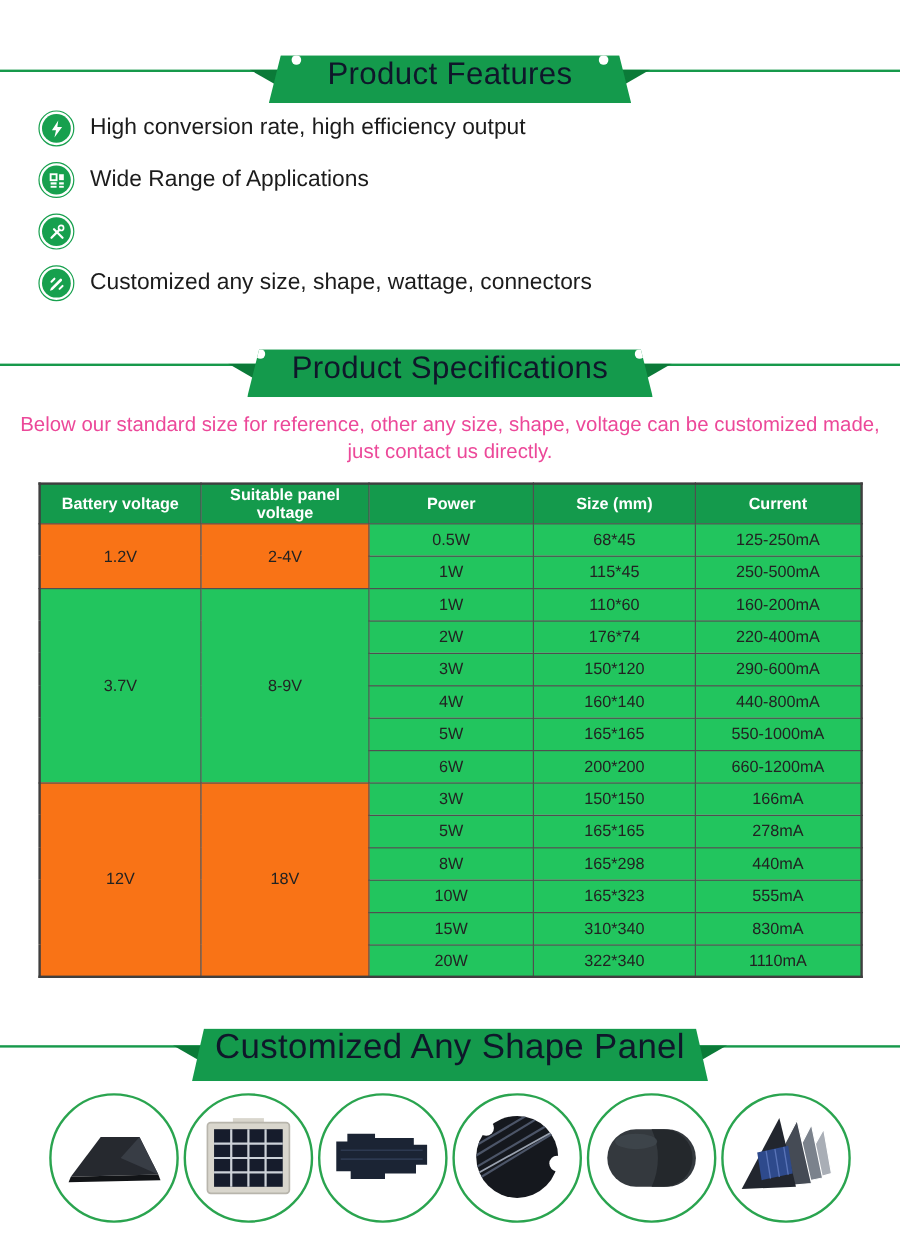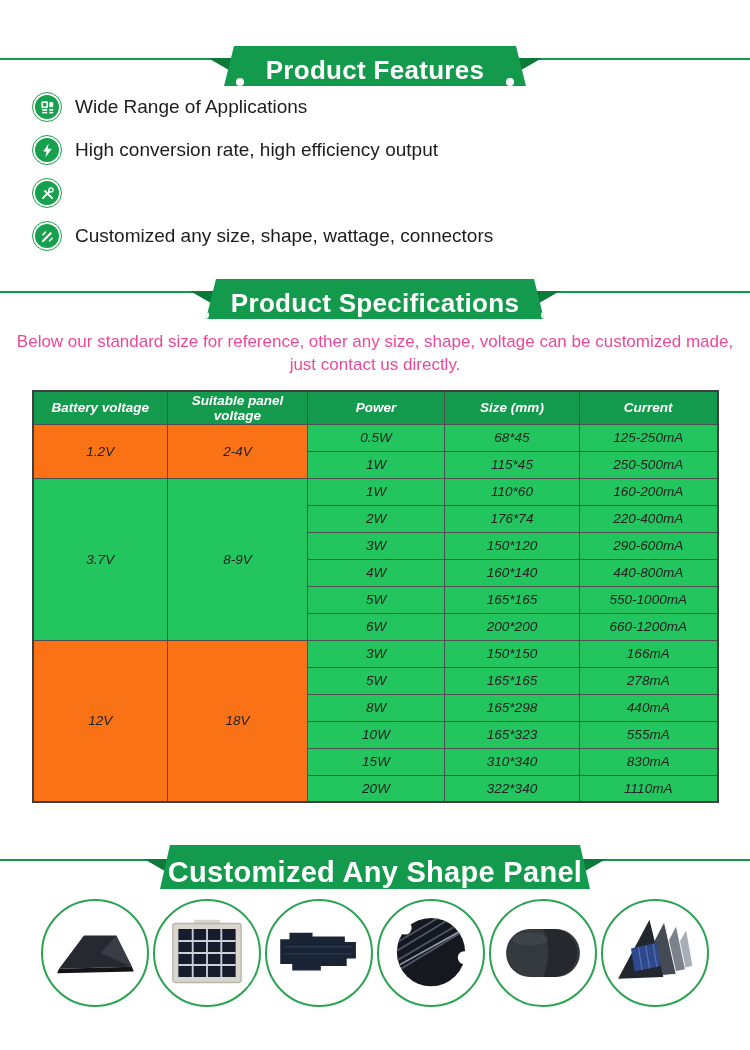--- a/index.html
+++ b/index.html
@@ -10,52 +10,52 @@
     color:#1d1d1d; overflow:hidden; position:relative;
   }
 
   
   .ribbon { position:relative; height:40px; width:100%; }
   .ribbon-line { position:absolute; left:0; right:0; top:12px; height:2px; background:#17994b; }
   .ribbon-body {
     position:absolute; left:50%; transform:translateX(-50%); top:0; height:100%;
     background:#149a4c;
     clip-path: polygon(10px 0, calc(100% - 10px) 0, 100% 100%, 0 100%);
-    display:flex; align-items:flex-end; justify-content:center; gap:22px;
-    color:#ffffff; font-size:26px; letter-spacing:0.3px; white-space:nowrap;font-weight:bold;
+    display:flex; align-items:flex-start; justify-content:center; gap:22px;
+    color:#0f172a; font-size:26px; letter-spacing:0.3px; white-space:nowrap;
   }
   .fold { position:absolute; width:26px; height:15px; background:#0b7a38; top:12px; }
   .fold-left  { left:  calc(50% - var(--half) - 16px); clip-path: polygon(0 0, 100% 0, 100% 100%); }
   .fold-right { right: calc(50% - var(--half) - 16px); clip-path: polygon(0 0, 100% 0, 0 100%); }
   .rdot { width:8px; height:8px; background:#ffffff; border-radius:50%; flex:0 0 auto; }
 
   .ribbon.b1 { --half:151px; margin-top:46px; }
   .ribbon.b1 .ribbon-body { width:302px; }
-  .ribbon.b2 { --half:169px; margin-top:28px; }
+  .ribbon.b2 { --half:169px; margin-top:40px; }
   .ribbon.b2 .ribbon-body { width:338px; }
   .ribbon.b3 { --half:215px; height:44px; margin-top:42px;padding-left:38px; }
   .ribbon.b3 .ribbon-body { width:430px; font-size:29px; gap:20px; }
   .ribbon.b3 .ribbon-line, .ribbon.b3 .fold { top:14px; }
 
   
   .features { padding:4px 0 0 32px; margin-top:2px; }
   .feature-row { display:flex; align-items:center; gap:13px; margin-bottom:13px; height:30px; }
   .feat-icon { width:30px; height:30px; border-radius:50%; border:1.5px solid #17a04e;
                background:#ffffff; display:flex; flex:0 0 auto; }
   .feat-core { width:24px; height:24px; border-radius:50%; background:#17a04e; margin:auto;
                display:flex; align-items:center; justify-content:center; }
   .feat-core svg { width:17px; height:17px; display:block; }
   .feature-text { font-size:19px; color:#1c1c1c; }
 
   
   .specs-intro { margin-top:11px; text-align:center; font-size:17px; line-height:23px; color:#ec4899; }
 
   
   table.spec { border-collapse:collapse; margin:14px auto 0; width:685px;
-               border:2px solid #3f3f3f; table-layout:fixed;font-style:italic; }
+               border:2px solid #3f3f3f; table-layout:fixed; }
   table.spec th, table.spec td { border:1px solid #4f4f4f; text-align:center; vertical-align:middle; }
   table.spec th { background:#149a4c; color:#ffffff; font-weight:bold; font-size:13.5px; height:33px; }
   table.spec td { background:#22c55e; font-size:13.5px; color:#222222; height:27px; }
   table.spec td.tint { background:#f97316; }
   col.c1{width:135px} col.c2{width:140px} col.c3{width:137px} col.c4{width:135px} col.c5{width:138px}
 
   
   .gallery { margin-top:10px; display:flex; justify-content:center; gap:4px; }
   .shape-circle { width:108px; height:108px; border-radius:50%; border:2px solid #2aa44f;
                   background:#ffffff; display:flex; align-items:center; justify-content:center;
@@ -72,44 +72,44 @@
     <span class="fold fold-left"></span>
     <span class="fold fold-right"></span>
     <div class="ribbon-body">
       <span class="rdot"></span>
       <span>Product Features</span>
       <span class="rdot"></span>
     </div>
   </div>
 
   <div class="features">
+    <div class="feature-row">
+      <span class="feat-icon">
+          <span class="feat-core">
+        <svg viewBox="0 0 24 24">
+              <path d="M13.5 2 L6 13.5 H10.8 L9 22 L18 9.5 H12.4 Z" fill="#fff"></path>
+            </svg>
+      </span>
+        </span>
+      <span class="feature-text">High conversion rate, high efficiency output</span>
+    </div>
     <div class="feature-row">
       <span class="feat-icon">
           <span class="feat-core">
         <svg viewBox="0 0 24 24">
           <rect x="4.5" y="4.5" width="7" height="7" fill="none" stroke="#fff" stroke-width="2.2"></rect>
           <rect x="14.5" y="4.5" width="5.5" height="7" fill="#fff"></rect>
           <rect x="4.5" y="14" width="7" height="2.6" fill="#fff"></rect>
           <rect x="4.5" y="18.2" width="7" height="2.2" fill="#fff"></rect>
           <rect x="14.5" y="14" width="5.5" height="2.6" fill="#fff"></rect>
           <rect x="14.5" y="18.2" width="5.5" height="2.2" fill="#fff"></rect>
         </svg>
       </span>
         </span>
       <span class="feature-text">Wide Range of Applications</span>
-    </div>
-    <div class="feature-row">
-      <span class="feat-icon">
-          <span class="feat-core">
-        <svg viewBox="0 0 24 24">
-              <path d="M13.5 2 L6 13.5 H10.8 L9 22 L18 9.5 H12.4 Z" fill="#fff"></path>
-            </svg>
-      </span>
-        </span>
-      <span class="feature-text">High conversion rate, high efficiency output</span>
     </div>
     <div class="feature-row">
       <span class="feat-icon">
           <span class="feat-core">
         <svg viewBox="0 0 24 24">
           <path d="M5.5 18.5 L15 9" stroke="#fff" stroke-width="2.6" stroke-linecap="round"></path>
           <circle cx="16.8" cy="7" r="3" fill="none" stroke="#fff" stroke-width="1.9"></circle>
           <path d="M18.5 18.5 L8.5 8.5" stroke="#fff" stroke-width="2.6" stroke-linecap="round"></path>
         </svg>
       </span>

